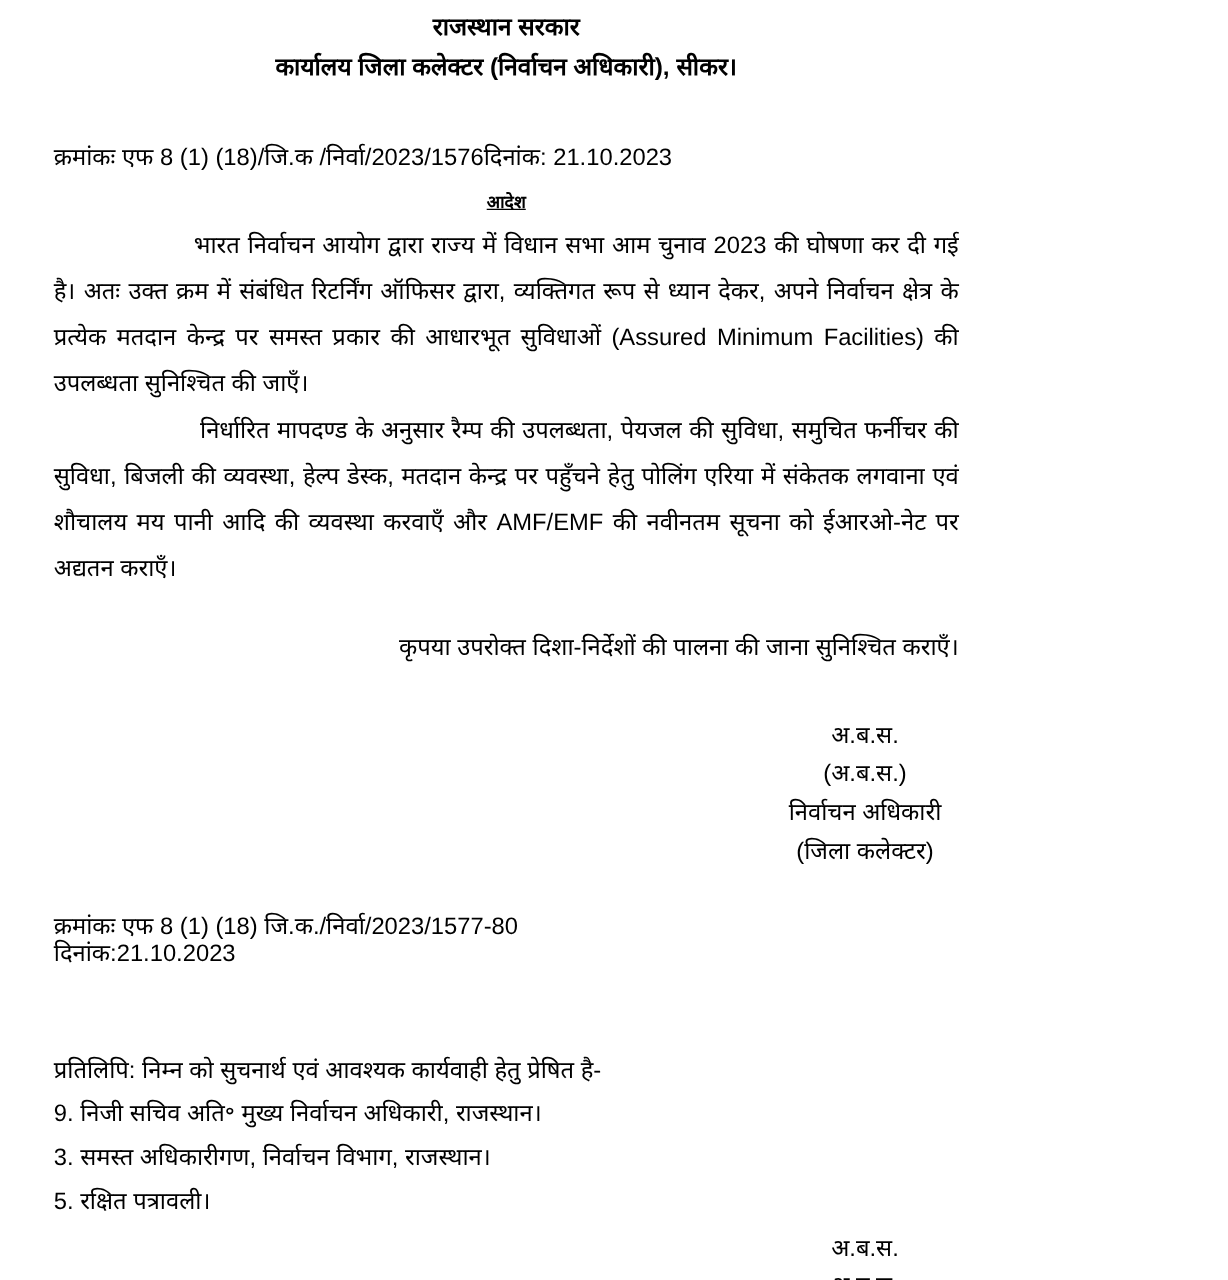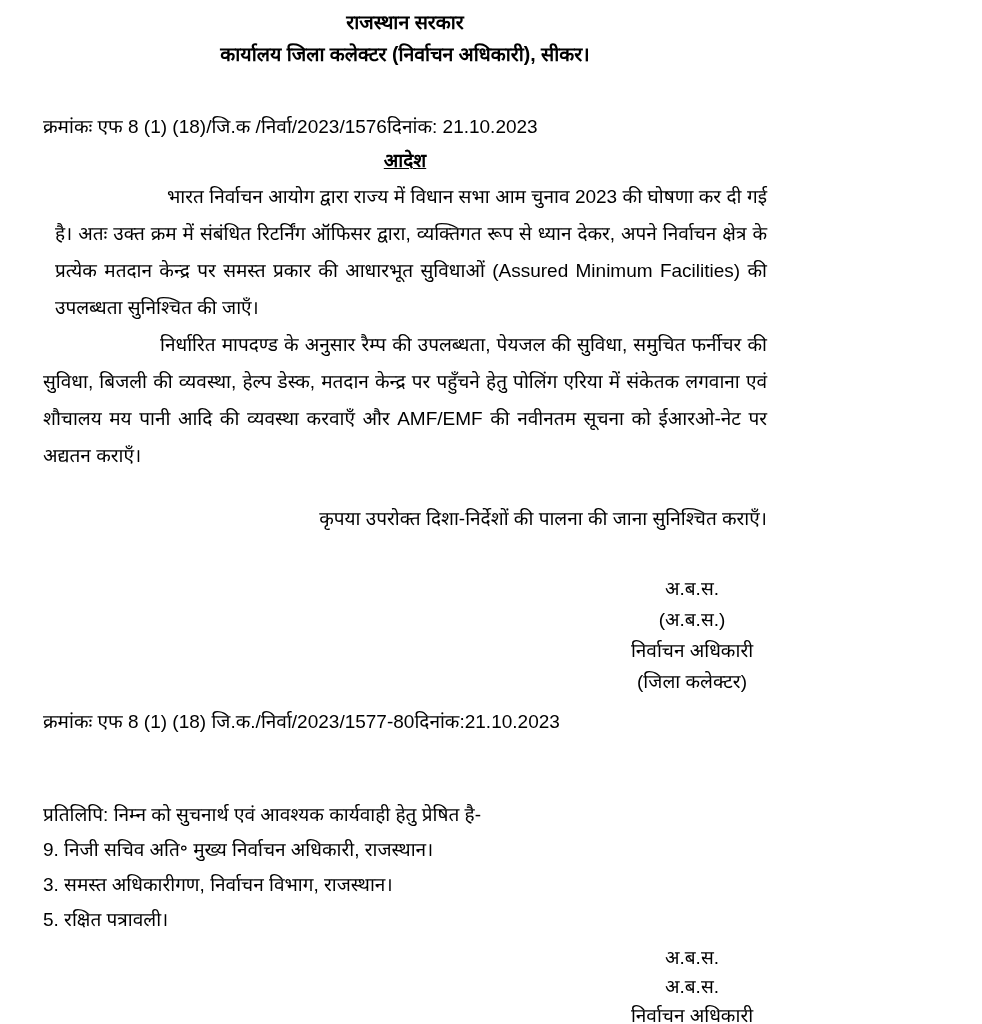--- a/index.html
+++ b/index.html
@@ -23,37 +23,37 @@
   .doc-header { text-align: center; font-weight: bold; }
   .doc-header .title-line { line-height: 32px; font-size: 19.5px; }
 
   .ref-line {
     display: flex;
     justify-content: flex-start;
     align-items: baseline;
     line-height: 22px;
   }
   .ref-line-1 { margin-top: 46px; }
-  .ref-line-2 { margin-top: 14px; }
+  .ref-line-2 { margin-top: 34px; flex-direction: column; }
 
   .order-heading {
     text-align: center;
     font-weight: bold;
     text-decoration: underline;
     margin-top: 12px;
     line-height: 22px;
-    font-size: 19px;
+    font-size: 14px;
   }
 
   .body-para {
     text-align: justify;
     line-height: 37px;
     margin: 0;
   }
-  .para-1 { margin-top: 6px; text-indent: 112px; margin-left: 12px; }
+  .para-1 { margin-top: 6px; text-indent: 112px; }
   .para-2 { text-indent: 117px; }
   .para-3 {
     margin-top: 26px;
     margin-left: 132px;
     line-height: 37px;
     text-align: right;
   }
 
   .signature-block {
     display: flex;

